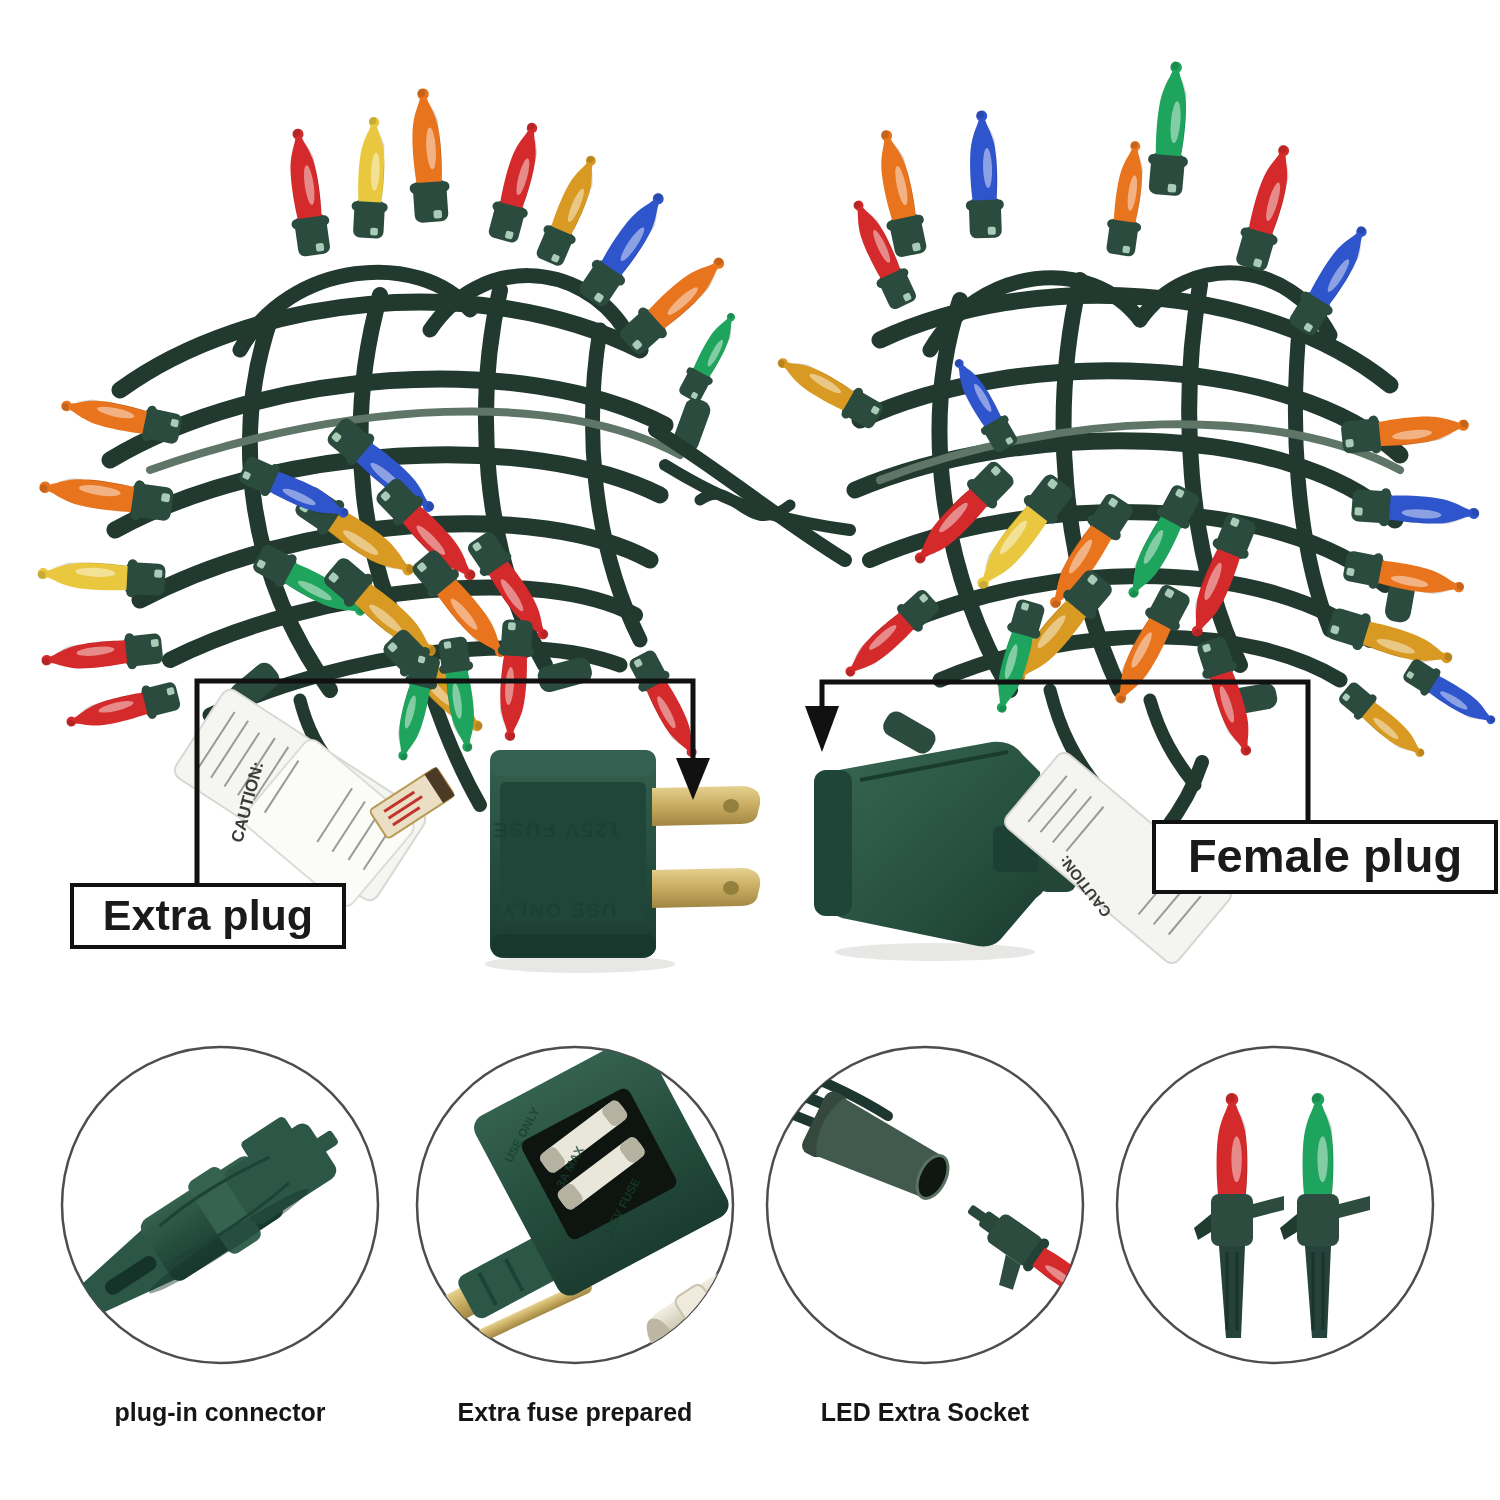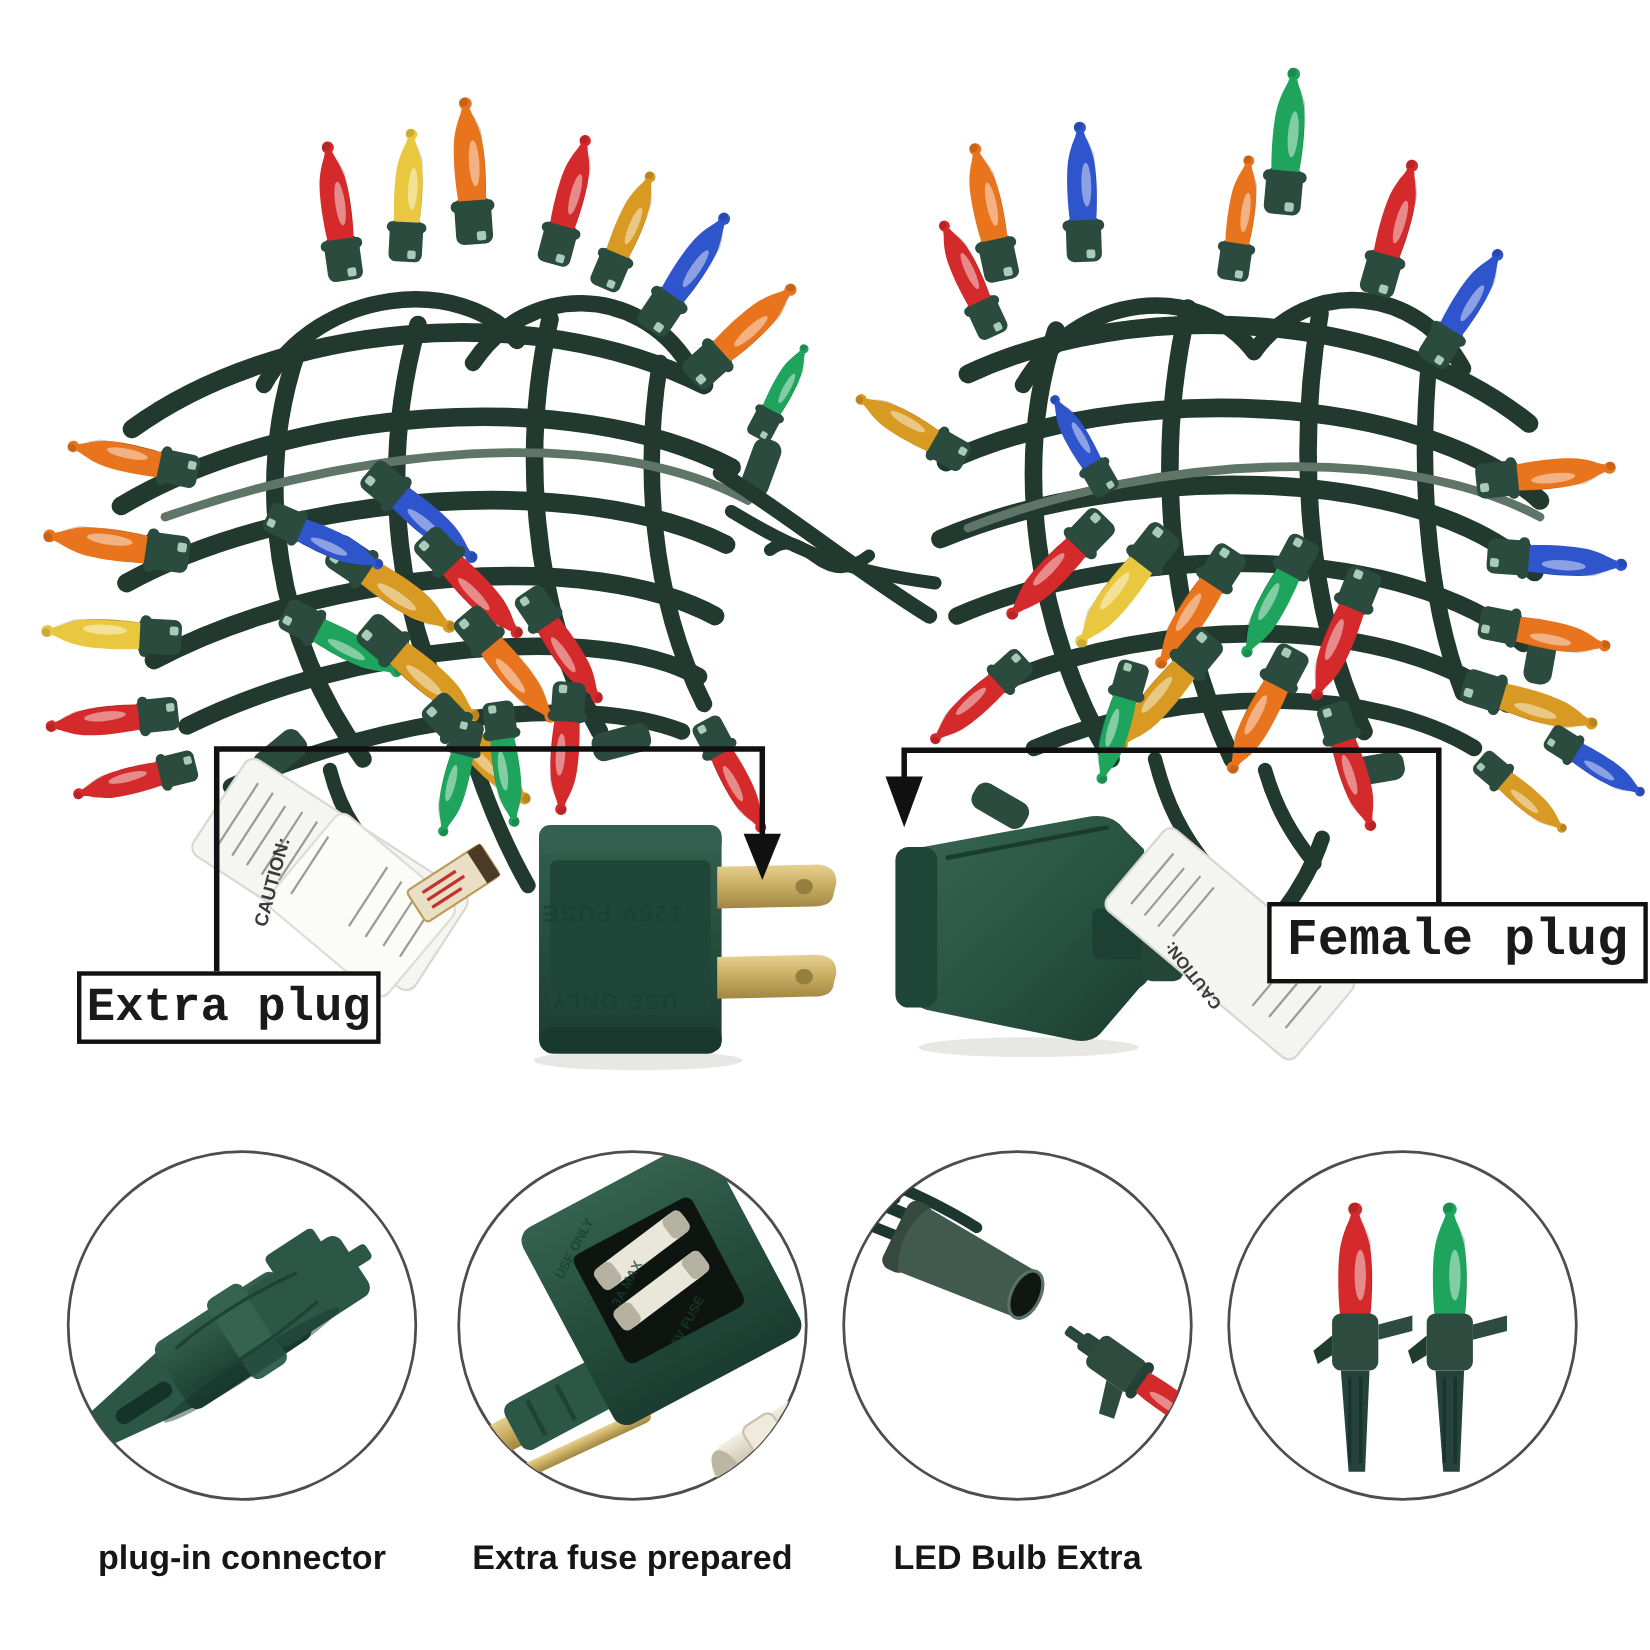--- a/index.html
+++ b/index.html
@@ -1,23 +1,23 @@
 <!DOCTYPE html>
 <html style="--bulb-red: #d42a2b; --bulb-orange: #e8741e; --bulb-yellow: #e9c83f; --bulb-amber: #d89a22; --bulb-green: #1ea45c; --bulb-blue: #2f55cd; --wire-green: #21392f; --wire-light: #5f7568; --socket-green: #2b4b3e; --plug-green: #2c5747; --brass: #cdb26c; --clip-mint: #bfe3cf; --callout-black: #111111; --circle-border: #4d4d4d;"><head>
 <meta charset="utf-8">
 <style>
   html,body{margin:0;padding:0;background:#fff;}
   .stage{position:relative;width:1500px;height:1500px;background:#fff;overflow:hidden;
          font-family:"Liberation Sans", sans-serif;}
   .stage svg{position:absolute;left:0;top:0;}
-  .overlay{position:absolute;color:#111;font-family:Liberation Mono, monospace;}
+  .overlay{position:absolute;color:#111;}
   .plug-label{border:4px solid #111;background:#fff;text-align:center;font-weight:bold;color:#1a1a1a;}
   .plug-label.male{left:70px;top:883px;width:268px;height:58px;font-size:43px;line-height:57px;}
   .plug-label.female{left:1152px;top:820px;width:338px;height:66px;font-size:47px;line-height:64px;}
-  .caption{position:absolute;width:400px;text-align:center;font-weight:bold;font-size:31px;color:#161616;}
+  .caption{position:absolute;width:400px;text-align:center;font-weight:bold;font-size:25px;color:#161616;}
   .emboss{position:absolute;font-weight:bold;color:#1a4033;opacity:.8;letter-spacing:2px;white-space:nowrap;}
   .emboss.flip{transform:rotate(180deg);}
   .caution{position:absolute;font-weight:bold;color:#3a3a3a;font-size:17px;white-space:nowrap;}
   .tinyemboss{position:absolute;font-weight:bold;color:#16402f;font-size:12px;opacity:.75;white-space:nowrap;}
 </style>
 </head>
 <body>
 
 <div class="stage">
 
@@ -359,15 +359,15 @@
 
 <div class="caution" style="left:168px;top:792px;width:160px;text-align:center;transform:rotate(-75deg);">CAUTION:</div>
 <div class="caution" style="left:1005px;top:878px;width:160px;text-align:center;font-size:15px;transform:rotate(-128deg);">CAUTION:</div>
 
 <div class="tinyemboss" style="left:472px;top:1128px;width:100px;text-align:center;transform:rotate(-62deg);">USE ONLY</div>
 <div class="tinyemboss" style="left:520px;top:1160px;width:100px;text-align:center;transform:rotate(-62deg);">3A MAX</div>
 <div class="tinyemboss" style="left:572px;top:1200px;width:100px;text-align:center;transform:rotate(-62deg);">125V FUSE</div>
 
 <div class="caption" style="left:20px;top:1398px;">plug-in connector</div>
 <div class="caption" style="left:375px;top:1398px;">Extra fuse prepared</div>
-<div class="caption" style="left:725px;top:1398px;">LED Bulb Extra</div>
+<div class="caption" style="left:725px;top:1398px;">LED Extra Socket</div>
 
 </div>
 
 </body></html>

